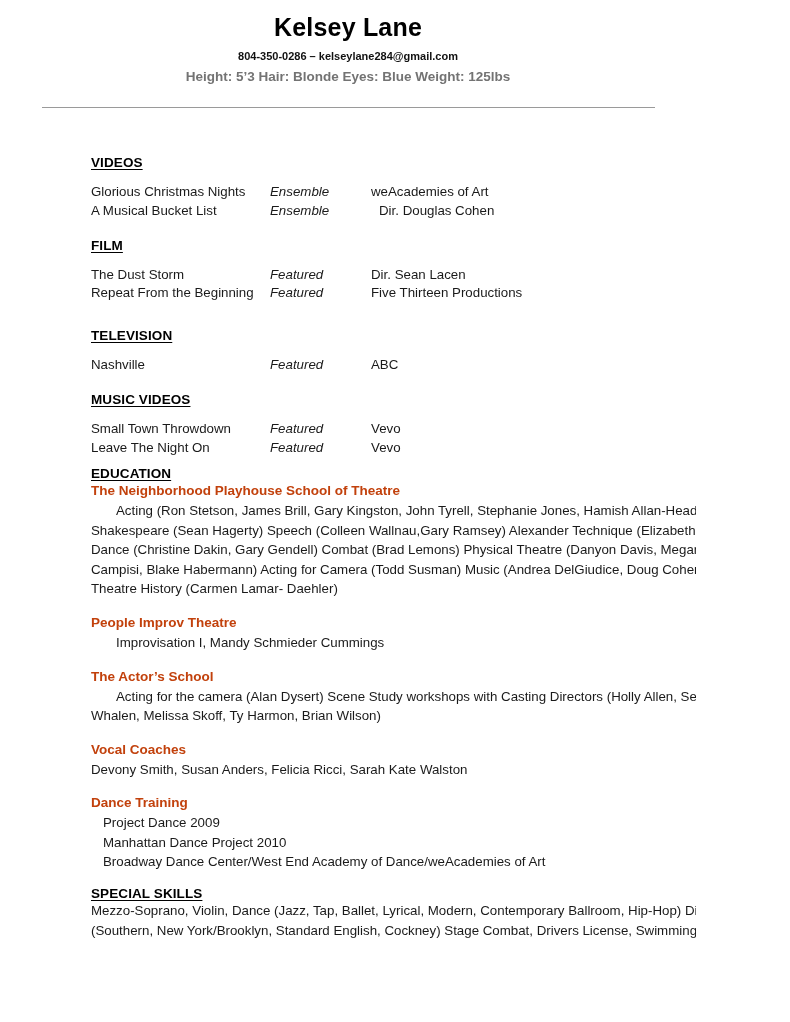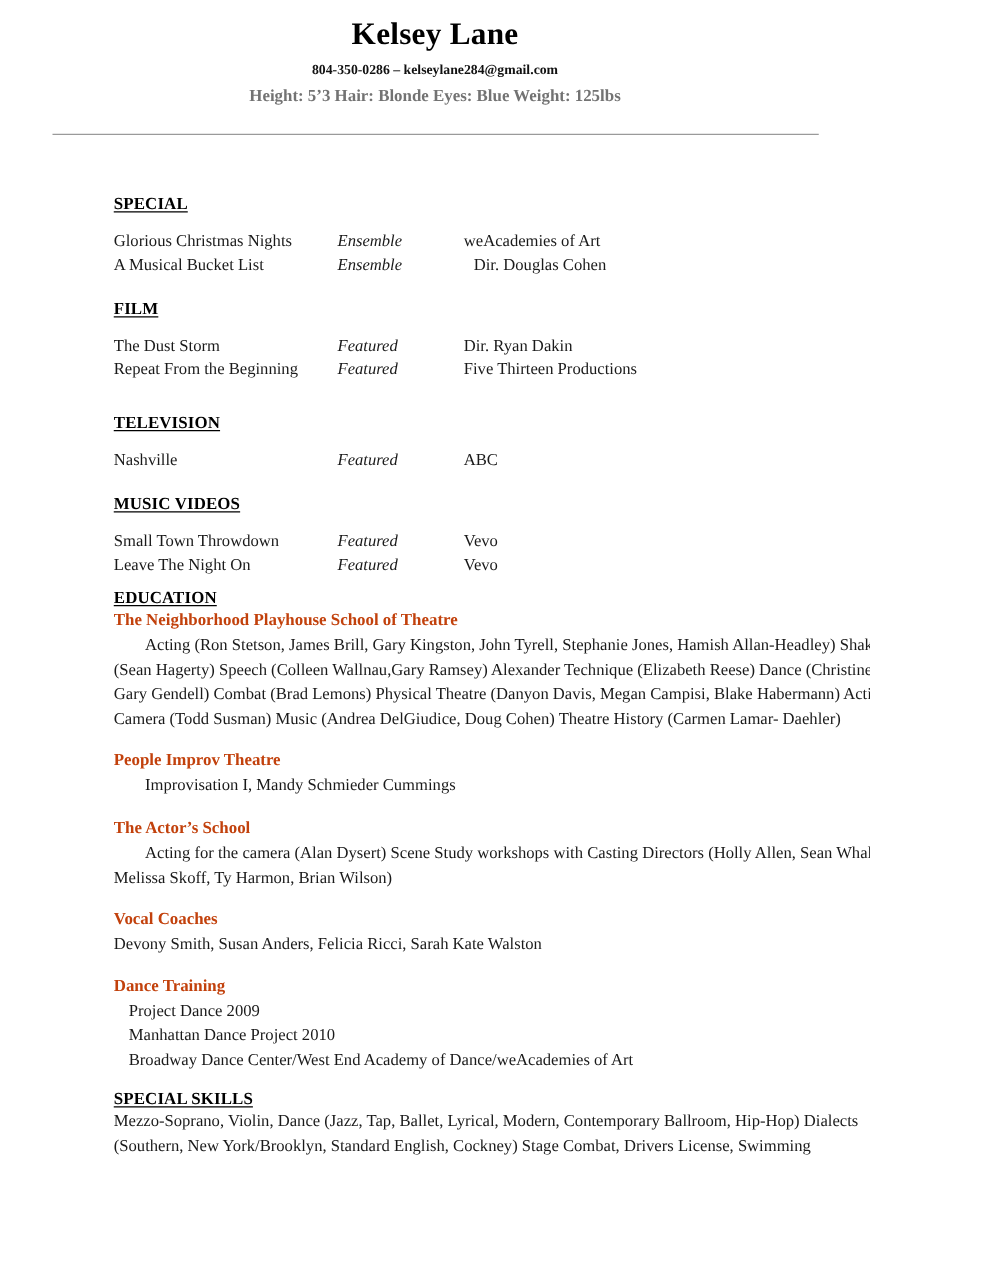--- a/index.html
+++ b/index.html
@@ -5,21 +5,21 @@
   html, body {
     margin: 0;
     padding: 0;
     background: #ffffff;
   }
   .page {
     position: relative;
     width: 696px;
     height: 1022px;
     background: #ffffff;
-    font-family: Liberation Serif, serif;
+    font-family: Liberation Sans, sans-serif;
     color: #1a1a1a;
     overflow: hidden;
   }
 
   
   .header {
     padding-top: 12px;
     text-align: center;
   }
   .name {
@@ -118,21 +118,21 @@
     <div class="contact">804-350-0286 – kelseylane284@gmail.com</div>
     <div class="stats">Height: 5’3 Hair: Blonde Eyes: Blue Weight: 125lbs</div>
     <div class="rule"></div>
   </div>
 
   <div class="body">
 
     <div style="height:47px"></div>
 
     <div>
-      <div class="sec-head">SPECIAL</div>
+      <div class="sec-head">VIDEOS</div>
       <div class="credits">
         <div class="crow">
           <span class="c-title">Glorious Christmas Nights</span>
           <span class="c-role">Ensemble</span>
           <span class="c-house">weAcademies of Art</span>
         </div>
         <div class="crow">
           <span class="c-title">A Musical Bucket List</span>
           <span class="c-role">Ensemble</span>
           <span class="c-house pad">Dir. Douglas Cohen</span>
@@ -141,21 +141,21 @@
     </div>
 
     <div class="gap-sec"></div>
 
     <div>
       <div class="sec-head">FILM</div>
       <div class="credits">
         <div class="crow">
           <span class="c-title">The Dust Storm</span>
           <span class="c-role">Featured</span>
-          <span class="c-house">Dir. Ryan Dakin</span>
+          <span class="c-house">Dir. Sean Lacen</span>
         </div>
         <div class="crow">
           <span class="c-title">Repeat From the Beginning</span>
           <span class="c-role">Featured</span>
           <span class="c-house">Five Thirteen Productions</span>
         </div>
       </div>
     </div>
 
     <div class="gap-sec-l"></div>

